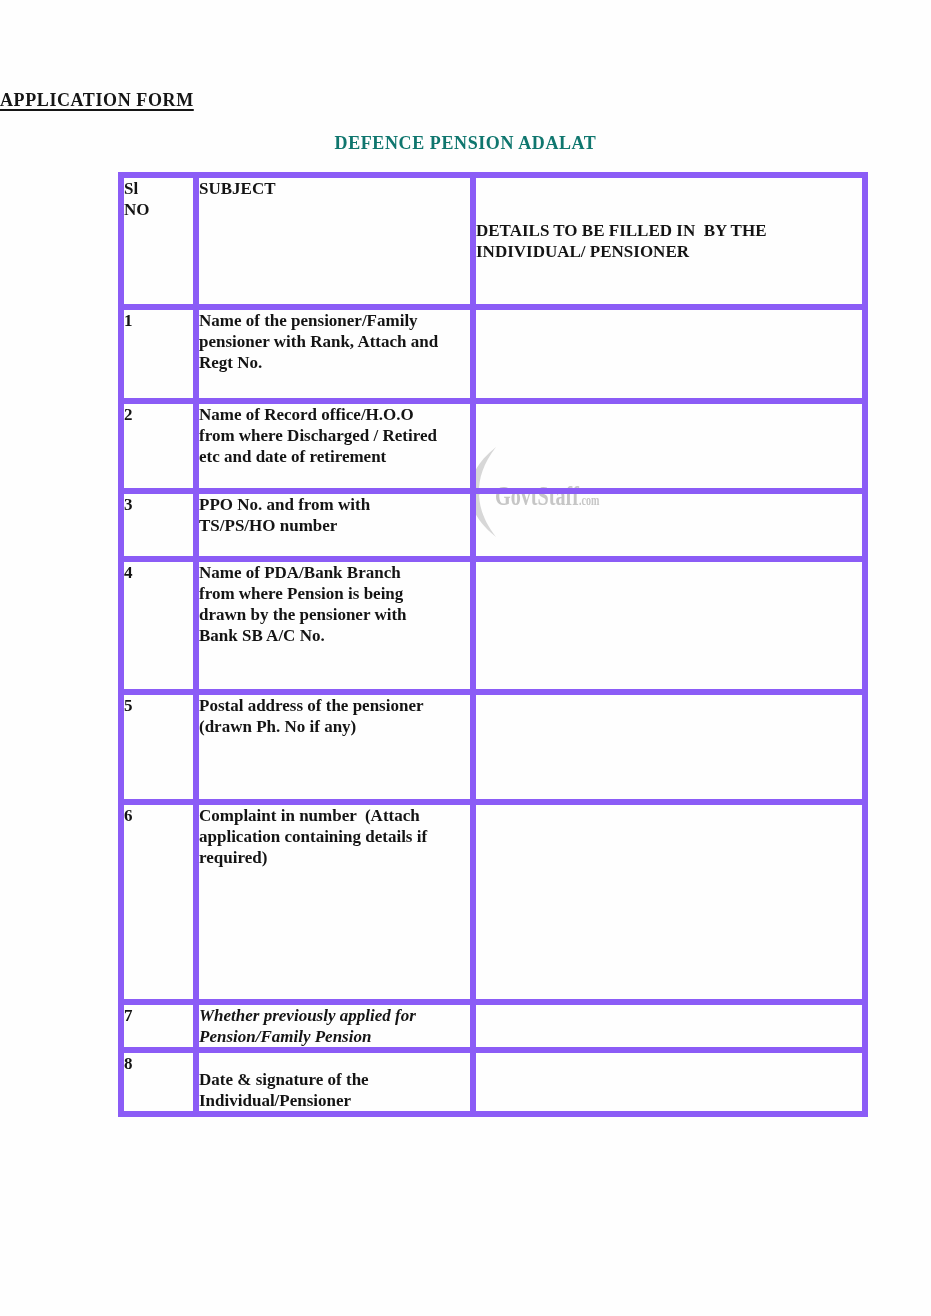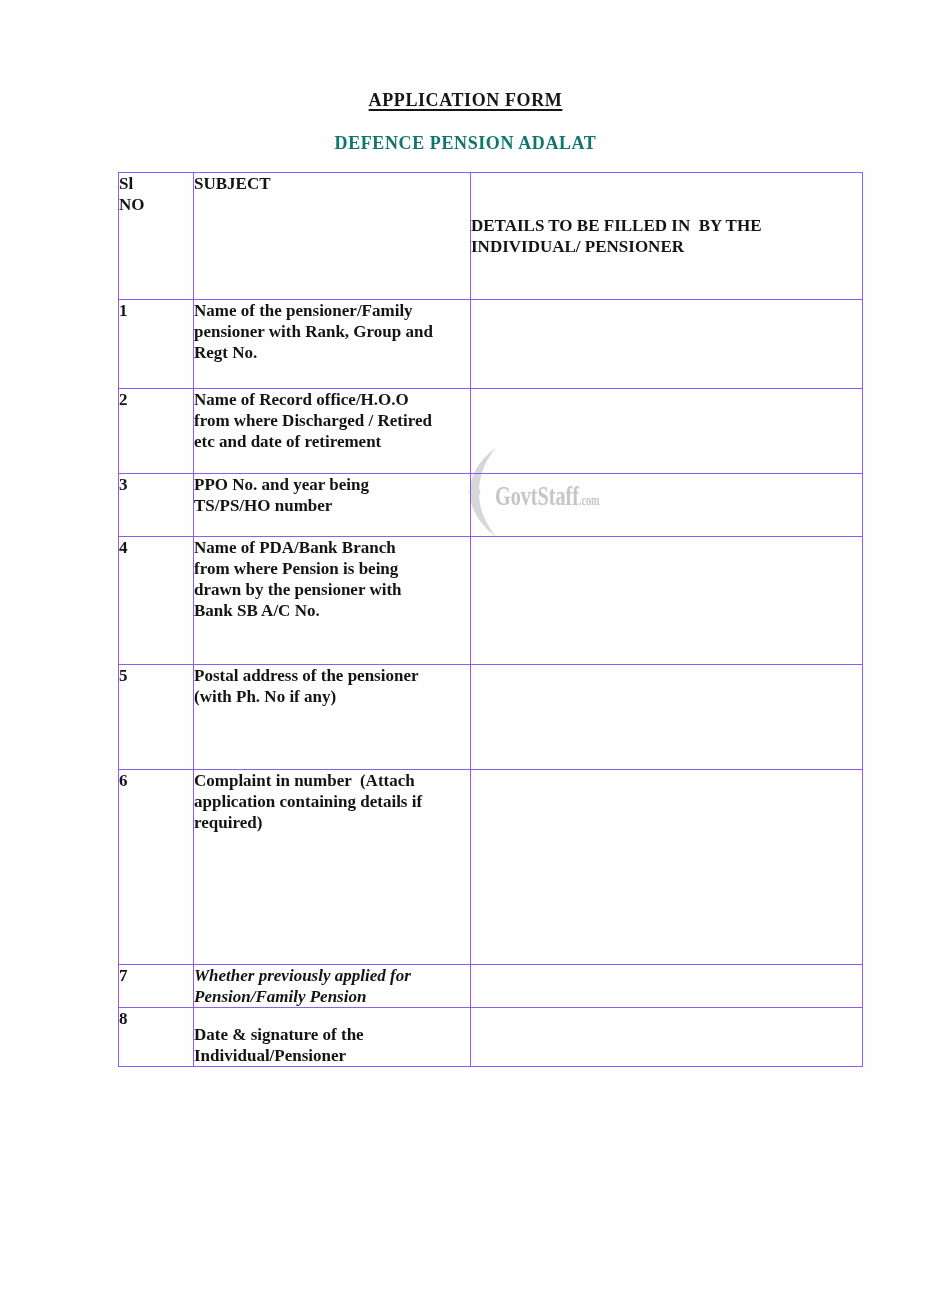--- a/index.html
+++ b/index.html
@@ -8,21 +8,20 @@
     width: 931px;
     height: 1316px;
     background: #fefefe;
     overflow: hidden;
     font-family: "Liberation Serif", serif;
     color: #161616;
   }
   .doc-title {
     position: absolute;
     top: 90px; left: 0; width: 100%;
-    text-align: center;
     font-size: 18px;
     font-weight: bold;
     letter-spacing: 0.6px;
     text-decoration: underline;
     text-underline-offset: 3px;
     text-decoration-thickness: 1.5px;
     color: #151515;
   }
   .doc-subtitle {
     position: absolute;
@@ -54,21 +53,21 @@
   }
   .watermark .wm-tld { font-size: 14px; }
   table.form-table {
     position: absolute;
     left: 118px; top: 172px;
     width: 744px;
     border-collapse: collapse;
     table-layout: fixed;
   }
   .form-table td {
-    border: 1px solid #8b5cf6;
+    border: 6px solid #8b5cf6;
     vertical-align: top;
     font-size: 17px;
     line-height: 21px;
     font-weight: bold;
     color: #141414;
     padding: 0;
     background: transparent;
   }
   .sl-cell        { padding: 3px 2px 0 7px; }
   .subject-cell   { padding: 3px 2px 0 36px; white-space: pre-wrap; }
@@ -132,41 +131,41 @@
         <div>Sl</div>
         <div>NO</div>
       </td>
       <td class="hdr-subject">SUBJECT</td>
       <td class="hdr-details">
         <div style="max-width:340px;">DETAILS TO BE FILLED IN  BY THE INDIVIDUAL/ PENSIONER</div>
       </td>
     </tr>
     <tr class="row-1">
       <td class="sl-cell">1</td>
-      <td class="subject-cell"><div style="max-width:240px;">Name of the pensioner/Family pensioner with Rank, Group and Regt No.</div></td>
+      <td class="subject-cell"><div style="max-width:240px;">Name of the pensioner/Family pensioner with Rank, Attach and Regt No.</div></td>
       <td class="details-cell"></td>
     </tr>
     <tr class="row-2">
       <td class="sl-cell">2</td>
       <td class="subject-cell"><div style="max-width:240px;">Name of Record office/H.O.O from where Discharged / Retired etc and date of retirement</div></td>
       <td class="details-cell"></td>
     </tr>
     <tr class="row-3">
       <td class="sl-cell">3</td>
-      <td class="subject-cell"><div style="max-width:240px;">PPO No. and year being TS/PS/HO number</div></td>
+      <td class="subject-cell"><div style="max-width:240px;">PPO No. and from with TS/PS/HO number</div></td>
       <td class="details-cell"></td>
     </tr>
     <tr class="row-4">
       <td class="sl-cell">4</td>
       <td class="subject-cell"><div style="max-width:240px;">Name of PDA/Bank Branch from where Pension is being drawn by the pensioner with Bank SB A/C No.</div></td>
       <td class="details-cell"></td>
     </tr>
     <tr class="row-5">
       <td class="sl-cell">5</td>
-      <td class="subject-cell"><div style="max-width:240px;">Postal address of the pensioner (with Ph. No if any)</div></td>
+      <td class="subject-cell"><div style="max-width:240px;">Postal address of the pensioner (drawn Ph. No if any)</div></td>
       <td class="details-cell"></td>
     </tr>
     <tr class="row-6">
       <td class="sl-cell">6</td>
       <td class="subject-cell"><div style="max-width:240px;">Complaint in number  (Attach application containing details if required)</div></td>
       <td class="details-cell"></td>
     </tr>
     <tr class="row-7">
       <td class="sl-cell">7</td>
       <td class="subject-cell"><div style="max-width:240px;font-style:italic;">Whether previously applied for Pension/Family Pension</div></td>

